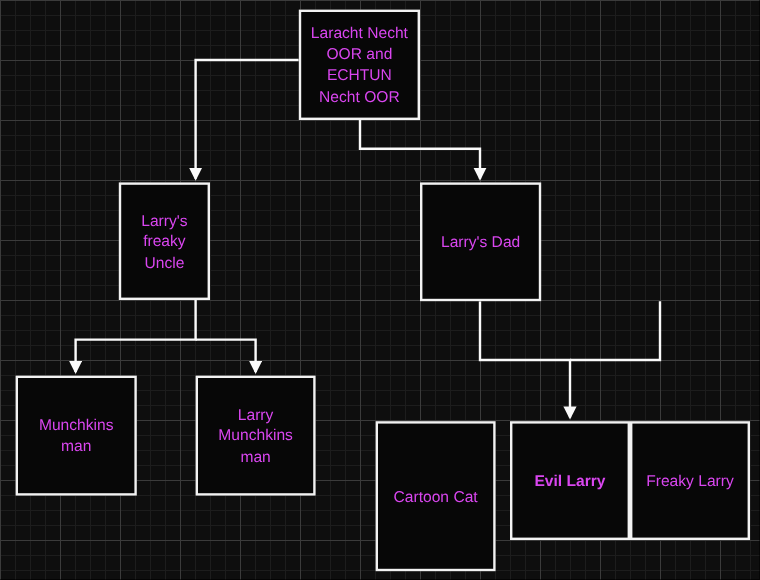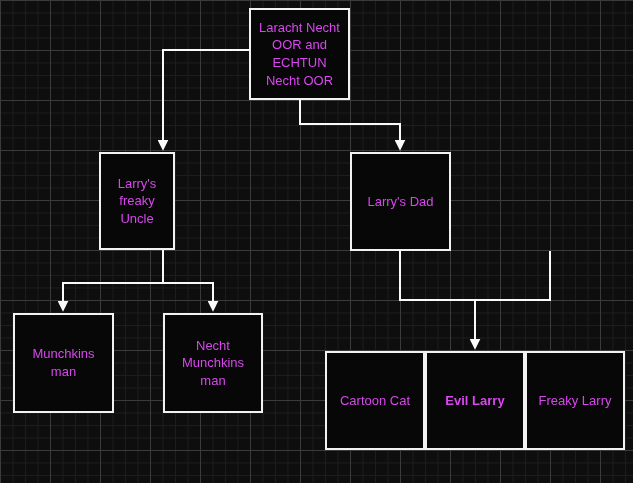--- a/index.html
+++ b/index.html
@@ -29,21 +29,21 @@
     font-size:13px;line-height:1.35;
   }
   .lbl{white-space:pre-line;padding:0 3px;}
   
   .n-ancestors     {left:249px;top:8px;  width:101px;height:92px;}
   .n-uncle         {left:99px;top:152px;width:76px;height:98px;}
   .n-dad           {left:350px;top:152px;width:101px;height:99px;text-align:right;}
   .n-mom           {left:500px;top:152px;width:101px;height:99px;}
   .n-munchkins     {left:13px; top:313px;width:101px;height:100px;}
   .n-evilmunchkins {left:163px;top:313px;width:100px;height:100px;}
-  .n-cartooncat    {left:325px;top:351px;width:100px;height:99px;align-items:center;}
+  .n-cartooncat    {left:313px;top:351px;width:100px;height:125px;align-items:center;}
   .n-evillarry     {left:425px;top:351px;width:100px;height:99px;font-weight:bold;}
   .n-freakylarry   {left:525px;top:351px;width:100px;height:99px;}
 </style>
 </head>
 <body>
 
 <div class="canvas">
 
   <svg class="edges" width="633" height="483" viewBox="0 0 633 483" xmlns="http://www.w3.org/2000/svg">
     <defs>
@@ -75,21 +75,21 @@
     <span class="lbl">Larry's Dad</span>
   </div>
 
 
   <div class="node n-munchkins">
     <span class="lbl">Munchkins
 man</span>
   </div>
 
   <div class="node n-evilmunchkins">
-    <span class="lbl">Necht
+    <span class="lbl">Larry
 Munchkins
 man</span>
   </div>
 
   <div class="node n-cartooncat">
     <span class="lbl">Cartoon Cat</span>
   </div>
 
   <div class="node n-evillarry">
     <span class="lbl">Evil Larry</span>

